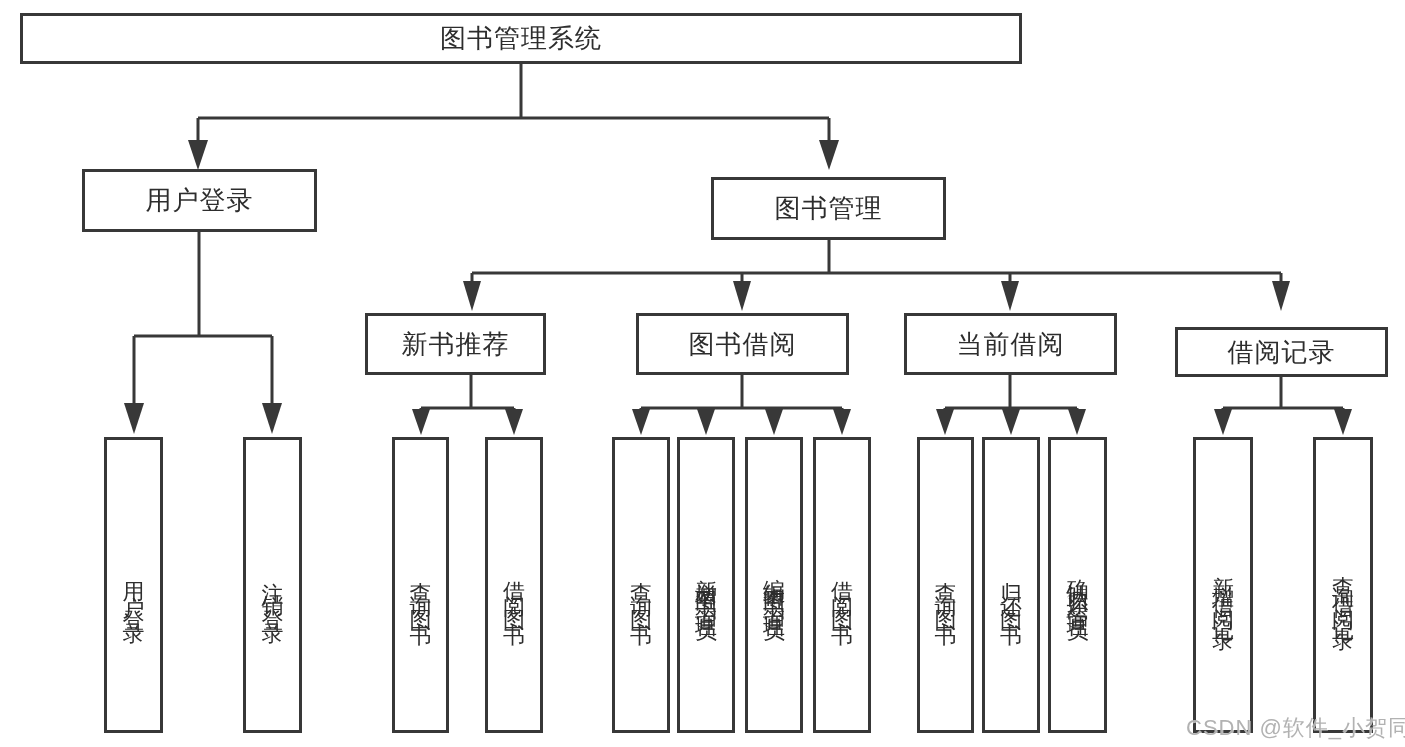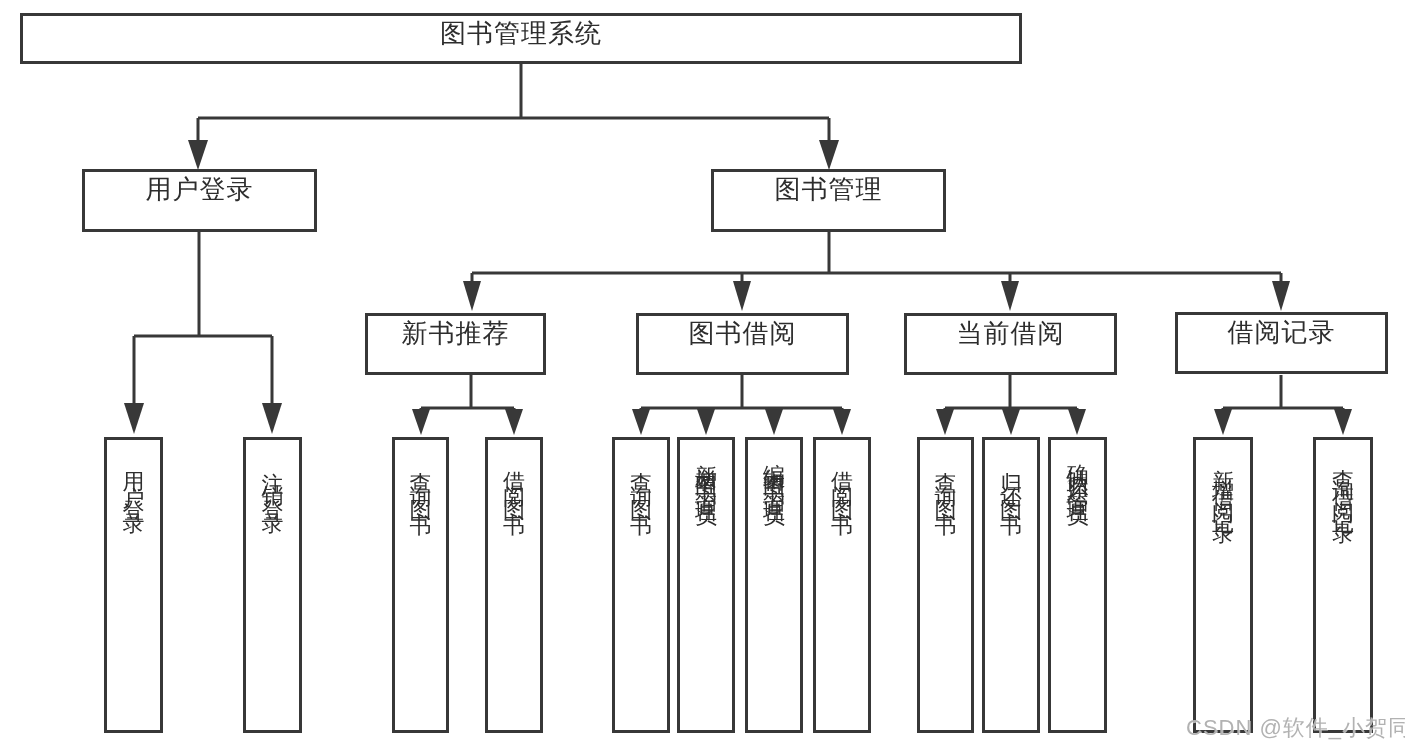--- a/index.html
+++ b/index.html
@@ -16,20 +16,21 @@
     left: 0; top: 0;
     width: 1405px; height: 747px;
     z-index: 1;
   }
   .node {
     position: absolute;
     box-sizing: border-box;
     background: #ffffff;
     border: 3px solid #383838;
     display: flex;
+    align-items: center;
     justify-content: center;
     color: #2d2d2d;
     z-index: 2;
   }
   .node.h { font-size: 26px; letter-spacing: 1px; white-space: nowrap; }
   .node.v span {
     writing-mode: vertical-rl;
     text-orientation: mixed;
     font-size: 22px;
     white-space: nowrap;
@@ -95,34 +96,34 @@
     </g>
   </svg>
 
   <div class="node h" style="left:20px;top:13px;width:1002px;height:51px">
     <span>图书管理系统</span>
   </div>
 
   <div class="node h" style="left:82px;top:169px;width:235px;height:63px">
     <span>用户登录</span>
   </div>
-  <div class="node h" style="left:711px;top:169px;width:235px;height:63px">
+  <div class="node h" style="left:711px;top:177px;width:235px;height:63px">
     <span>图书管理</span>
   </div>
 
   <div class="node h" style="left:365px;top:313px;width:181px;height:62px">
     <span>新书推荐</span>
   </div>
   <div class="node h" style="left:904px;top:313px;width:213px;height:62px">
     <span>当前借阅</span>
   </div>
   <div class="node h" style="left:636px;top:313px;width:213px;height:62px">
     <span>图书借阅</span>
   </div>
-  <div class="node h" style="left:1175px;top:312px;width:213px;height:62px">
+  <div class="node h" style="left:1175px;top:327px;width:213px;height:50px">
     <span>借阅记录</span>
   </div>
 
   <div class="node v" style="left:104px;top:437px;width:59px;height:296px">
     <span class="ls4">用户登录</span>
   </div>
   <div class="node v" style="left:243px;top:437px;width:59px;height:296px">
     <span class="ls4">注销登录</span>
   </div>
 

